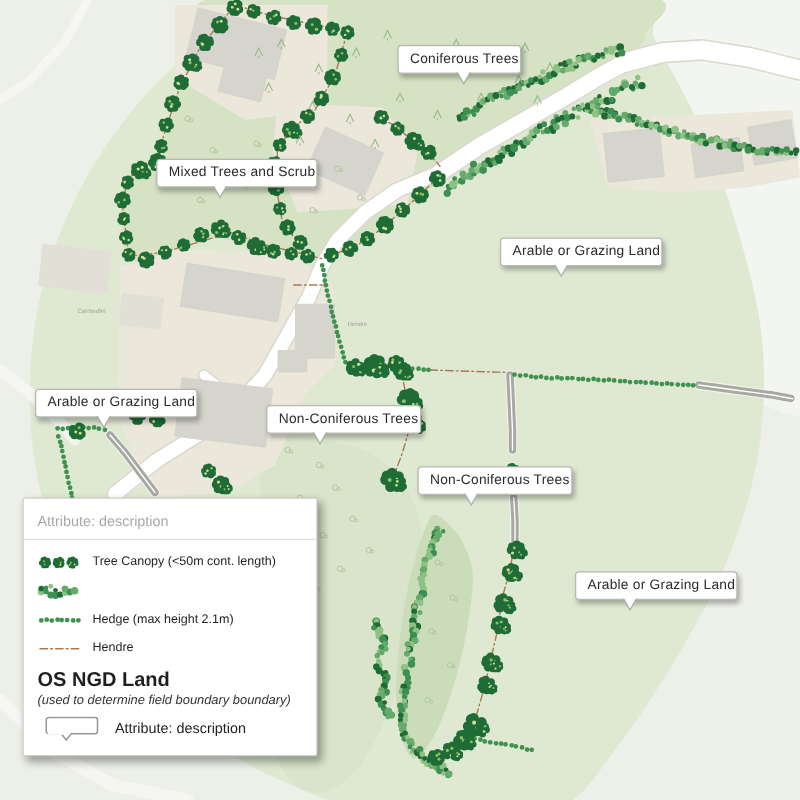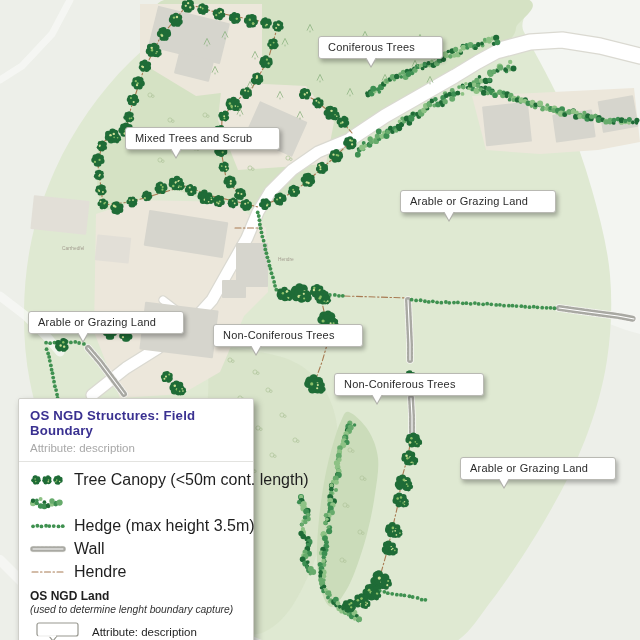--- a/index.html
+++ b/index.html
@@ -1,37 +1,37 @@
 <!DOCTYPE html>
 <html><head>
 <meta charset="utf-8">
 <style>
   html,body{margin:0;padding:0;background:#edefe9;}
   #stage{position:relative;width:640px;height:640px;overflow:hidden;
          font-family:"Liberation Sans",sans-serif;}
   #mapsvg{position:absolute;left:0;top:0;width:640px;height:640px;}
   .callout{position:absolute;background:#fff;border:1px solid #b9b9b3;border-radius:3px;
-           padding:4px 27px 5px 9px;font-size:11px;color:#2b2b2b;white-space:nowrap;
+           padding:4px 1px 5px 9px;font-size:11px;color:#2b2b2b;white-space:nowrap;
            box-shadow:2px 3px 4px rgba(0,0,0,.28);letter-spacing:.2px;z-index:5;}
   .callout .tail-b{position:absolute;bottom:-10px;width:0;height:0;
            border-left:6px solid transparent;border-right:6px solid transparent;
            border-top:10px solid #b0b0aa;}
   .callout .tail-w{position:absolute;bottom:-8px;width:0;height:0;margin-left:1px;
            border-left:5px solid transparent;border-right:5px solid transparent;
            border-top:9px solid #fff;}
   .legend{position:absolute;left:18px;top:398px;width:236px;background:#fff;
           border:1px solid #cfcfc9;border-radius:2px;z-index:6;
           box-shadow:3px 4px 7px rgba(0,0,0,.35);padding:9px 11px 11px 11px;box-sizing:border-box;}
   .lg-title{font-size:13.2px;font-weight:bold;color:#3a3191;letter-spacing:.2px;}
   .lg-sub{font-size:11.5px;color:#a8a8a8;margin-top:4px;}
   .lg-div{border-bottom:1px solid #e3e3e0;margin:7px -11px 6px -11px;}
   .lg-row{display:flex;align-items:center;height:23px;}
   .lg-ic{width:36px;height:16px;flex:0 0 36px;margin-right:8px;}
-  .lg-lab{font-size:16px;color:#1f1f1f;white-space:nowrap;}
-  .lg-land{font-size:12px;font-weight:bold;color:#1f1f1f;margin-top:6px;}
+  .lg-lab{font-size:10px;color:#1f1f1f;white-space:nowrap;}
+  .lg-land{font-size:16px;font-weight:bold;color:#1f1f1f;margin-top:6px;}
   .lg-note{font-size:10.3px;font-style:italic;color:#333;margin-top:1px;}
   .lg-attr-row{display:flex;align-items:center;margin-top:7px;padding-left:6px;}
   .lg-attr-row svg{flex:0 0 44px;margin-right:12px;}
   .lg-attr-lab{font-size:11.5px;color:#1f1f1f;}
 </style>
 </head>
 <body>
 
 <div id="stage">
   <svg id="mapsvg" viewBox="0 0 640 640">
@@ -2046,21 +2046,20 @@
       <div class="callout" style="left: 318px; top: 36px;"><span>Coniferous Trees</span><div class="tail-b" style="left: 46px;"></div><div class="tail-w" style="left: 46px;"></div></div>
       <div class="callout" style="left: 125px; top: 127px;"><span>Mixed Trees and Scrub</span><div class="tail-b" style="left: 44px;"></div><div class="tail-w" style="left: 44px;"></div></div>
       <div class="callout" style="left: 400px; top: 190px;"><span>Arable or Grazing Land</span><div class="tail-b" style="left: 42px;"></div><div class="tail-w" style="left: 42px;"></div></div>
       <div class="callout" style="left: 28px; top: 311px;"><span>Arable or Grazing Land</span><div class="tail-b" style="left: 48px;"></div><div class="tail-w" style="left: 48px;"></div></div>
       <div class="callout" style="left: 213px; top: 324px;"><span>Non-Coniferous Trees</span><div class="tail-b" style="left: 36px;"></div><div class="tail-w" style="left: 36px;"></div></div>
       <div class="callout" style="left: 334px; top: 373px;"><span>Non-Coniferous Trees</span><div class="tail-b" style="left: 36px;"></div><div class="tail-w" style="left: 36px;"></div></div>
       <div class="callout" style="left: 460px; top: 457px;"><span>Arable or Grazing Land</span><div class="tail-b" style="left: 37px;"></div><div class="tail-w" style="left: 37px;"></div></div>
     </div>
 
   <div class="legend">
-    <div class="lg-title">OS NGD Structures: Field Boundary</div>
     <div class="lg-sub">Attribute: description</div>
     <div class="lg-div"></div>
     <div id="legend-items">
         <div class="lg-row">
           <svg class="lg-ic" viewBox="0 0 36 16">
             <g>
               <circle cx="8.72443744658642" cy="8.374086353182882" r="2.1" fill="#1f6c37"></circle>
               <circle cx="7.221653878064592" cy="10.463749541290621" r="2.1" fill="#1f6c37"></circle>
               <circle cx="5.078720005312111" cy="10.591089186305227" r="2.1" fill="#1f6c37"></circle>
               <circle cx="3.272997972128433" cy="8.354908354345685" r="2.1" fill="#1f6c37"></circle>
@@ -2123,39 +2122,31 @@
           <svg class="lg-ic" viewBox="0 0 36 16">
             <circle cx="3.0389090802054852" cy="8.37279700813815" r="1.9" fill="#3f9150"></circle>
             <circle cx="7.376039126934484" cy="7.763828594237566" r="1.9" fill="#3f9150"></circle>
             <circle cx="11.426891257381067" cy="8.406260192859918" r="1.9" fill="#3f9150"></circle>
             <circle cx="16.083588127652185" cy="7.764248223043978" r="1.9" fill="#3f9150"></circle>
             <circle cx="19.309530250681565" cy="8.076583703514189" r="1.9" fill="#3f9150"></circle>
             <circle cx="23.725159927504137" cy="8.064396796748042" r="1.9" fill="#3f9150"></circle>
             <circle cx="28.514175007632" cy="8.39064663136378" r="1.9" fill="#3f9150"></circle>
             <circle cx="32.72013876759447" cy="8.218198160640895" r="1.9" fill="#3f9150"></circle>
           </svg>
-          <span class="lg-lab">Hedge (max height 3.5m)</span>
-        </div>
-        <div class="lg-row">
-          <svg class="lg-ic" viewBox="0 0 36 16">
-            <path d="M3 8 L33 8" fill="none" stroke-linecap="round" stroke-linejoin="round" stroke="#f6f6f3" stroke-width="6.75"></path>
-            <path d="M3 8 L33 8" fill="none" stroke-linecap="round" stroke-linejoin="round" stroke="#a9a9a3" stroke-width="5.4" stroke-dasharray="2.4 1.6"></path>
-            <path d="M3 8 L33 8" fill="none" stroke-linecap="round" stroke-linejoin="round" stroke="#ffffff" stroke-width="0.9900000000000001"></path>
-          </svg>
-          <span class="lg-lab">Wall</span>
+          <span class="lg-lab">Hedge (max height 2.1m)</span>
         </div>
         <div class="lg-row">
           <svg class="lg-ic" viewBox="0 0 36 16">
             <path d="M2 8 L34 8" fill="none" stroke-linecap="round" stroke-linejoin="round" stroke="#a87a52" stroke-width="1.1" stroke-dasharray="6 2.5 1.5 2.5"></path>
           </svg>
           <span class="lg-lab">Hendre</span>
         </div>
       </div>
     <div class="lg-land">OS NGD Land</div>
-    <div class="lg-note">(used to determine lenght boundary capture)</div>
+    <div class="lg-note">(used to determine field boundary boundary)</div>
     <div class="lg-attr-row">
       <svg width="44" height="20" viewBox="0 0 44 20">
         <rect x="1" y="1" width="41" height="13" rx="2" fill="#ffffff" stroke="#97978f" stroke-width="1.2"></rect>
         <path d="M13 14 L17 19 L21 14" fill="#ffffff" stroke="#97978f" stroke-width="1.2"></path>
         <rect x="2.2" y="13.2" width="18" height="1.6" fill="#ffffff"></rect>
       </svg>
       <span class="lg-attr-lab">Attribute: description</span>
     </div>
   </div>
 </div>

